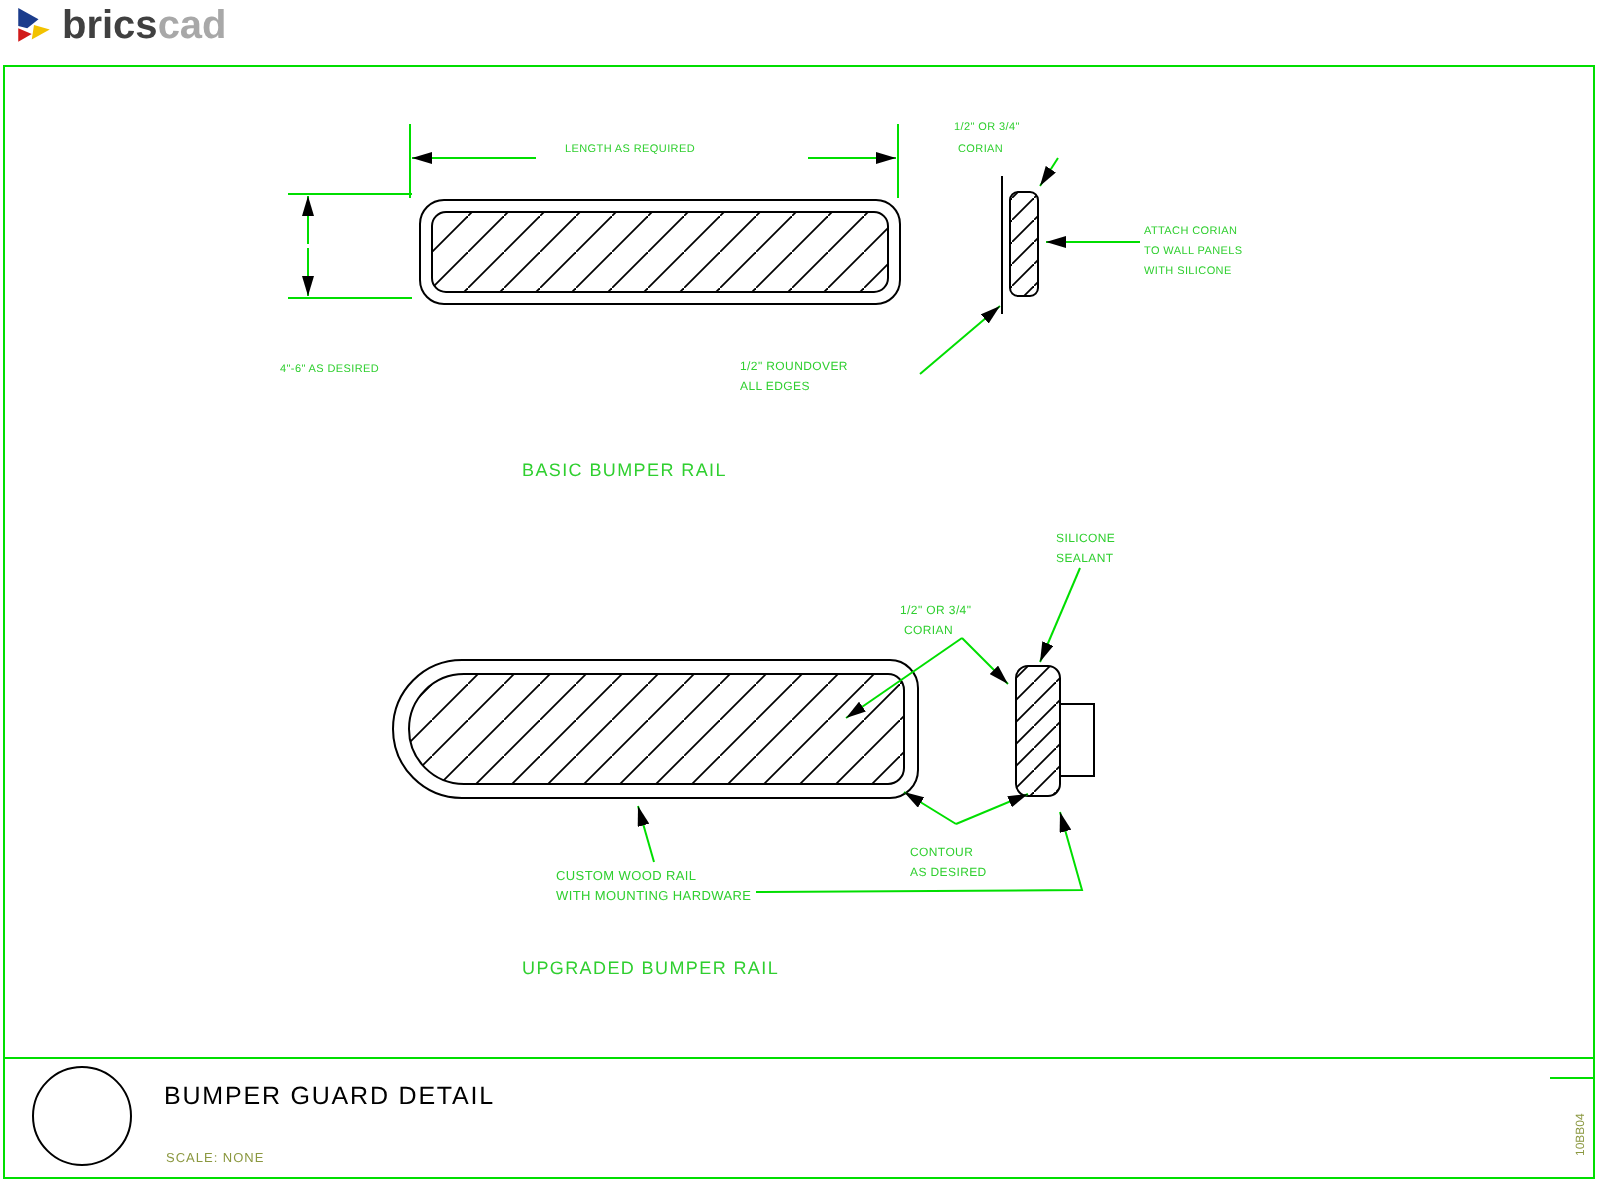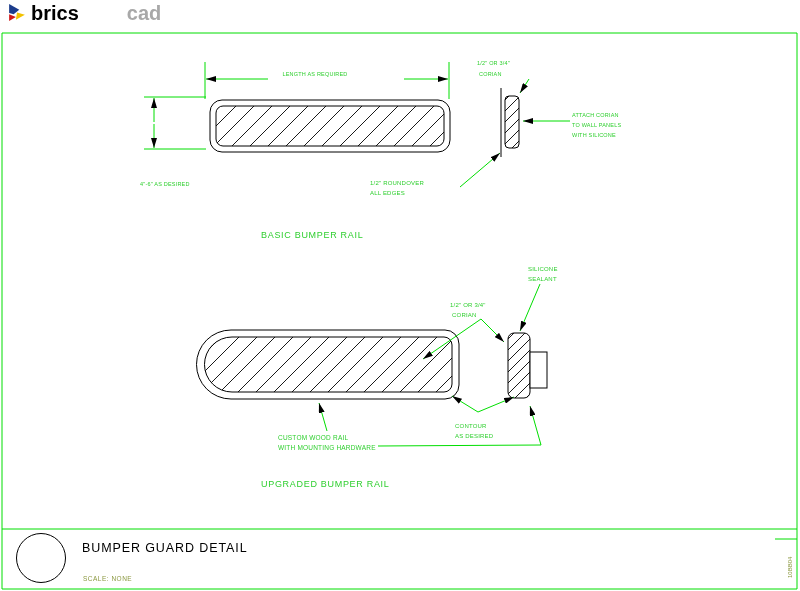--- a/index.html
+++ b/index.html
@@ -2,22 +2,22 @@
 <html><head>
 <meta charset="utf-8">
 <style>
   html,body{margin:0;padding:0;background:#fff;}
   .sheet{position:relative;width:800px;height:591px;background:#ffffff;overflow:hidden;
          font-family:"Liberation Sans",sans-serif;}
   .drawing-svg{position:absolute;left:0;top:0;}
   
   .logo{position:absolute;left:8px;top:3px;display:flex;align-items:center;gap:5px;}
   .logo .brand{font-size:20px;font-weight:bold;line-height:1;}
-  .logo .brand .b1{color:#000000;}
-  .logo .brand .b2{color:#a8a8a8;margin-left:48px;}
+  .logo .brand .b1{color:#404040;}
+  .logo .brand .b2{color:#a8a8a8;}
   
   text{font-family:"Liberation Sans",sans-serif;}
   .t-note{font-size:5.5px;fill:#2fcf2f;letter-spacing:.2px;}
   .t-note6{font-size:6px;fill:#2fcf2f;letter-spacing:.2px;}
   .t-note65{font-size:6.5px;fill:#2fcf2f;letter-spacing:.2px;}
   .t-label{font-size:9px;fill:#2fcf2f;letter-spacing:.7px;}
   .t-title{font-size:12.5px;fill:#000;letter-spacing:.9px;}
   .t-scale{font-size:6.5px;fill:#8b9840;letter-spacing:.5px;}
   .t-code{font-size:6px;fill:#8b9840;}
   .gline{stroke:#00de00;stroke-width:1;fill:none;}

